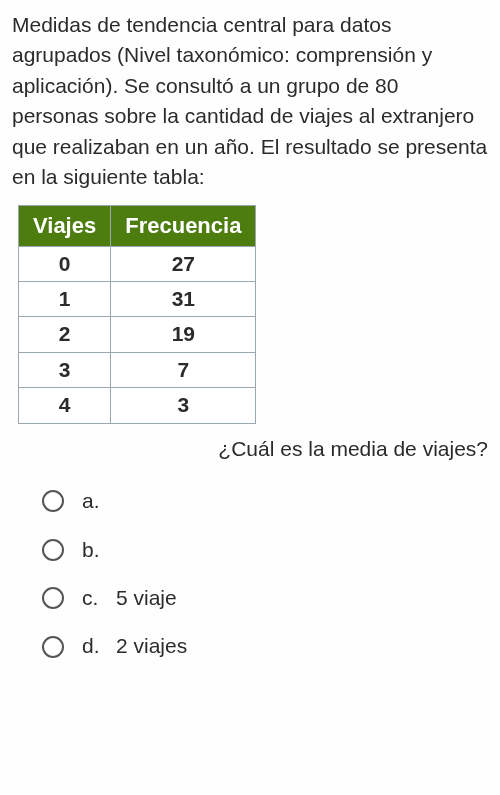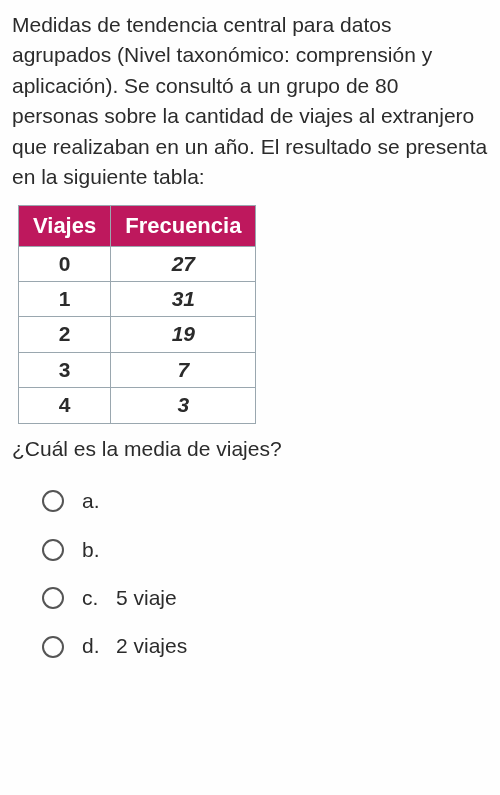--- a/index.html
+++ b/index.html
@@ -17,39 +17,40 @@
     margin-bottom: 12px;
   }
   .table-wrap {
     margin: 8px 0 10px 6px;
   }
   table {
     border-collapse: collapse;
     background: #fff;
   }
   th {
-    background: #be185d;
+    background: #4d7c0f;
     color: #fff;
     font-weight: bold;
     font-size: 22px;
     padding: 4px 14px;
     border: 1px solid #9aa7af;
     text-align: center;
   }
   td {
     border: 1px solid #9aa7af;
     font-weight: bold;
     font-size: 21px;
     padding: 2px 14px;
     text-align: center;
   }
   td.col1 { min-width: 80px; }
-  td.col2 { min-width: 120px; font-style: italic; }
+  td.col2 { min-width: 120px; }
   .followup {
     margin: 4px 0 22px 0;
+    text-align: right;
   }
   .options {
     padding-left: 30px;
   }
   .option {
     display: flex;
     align-items: center;
     margin-bottom: 18px;
     cursor: pointer;
   }

